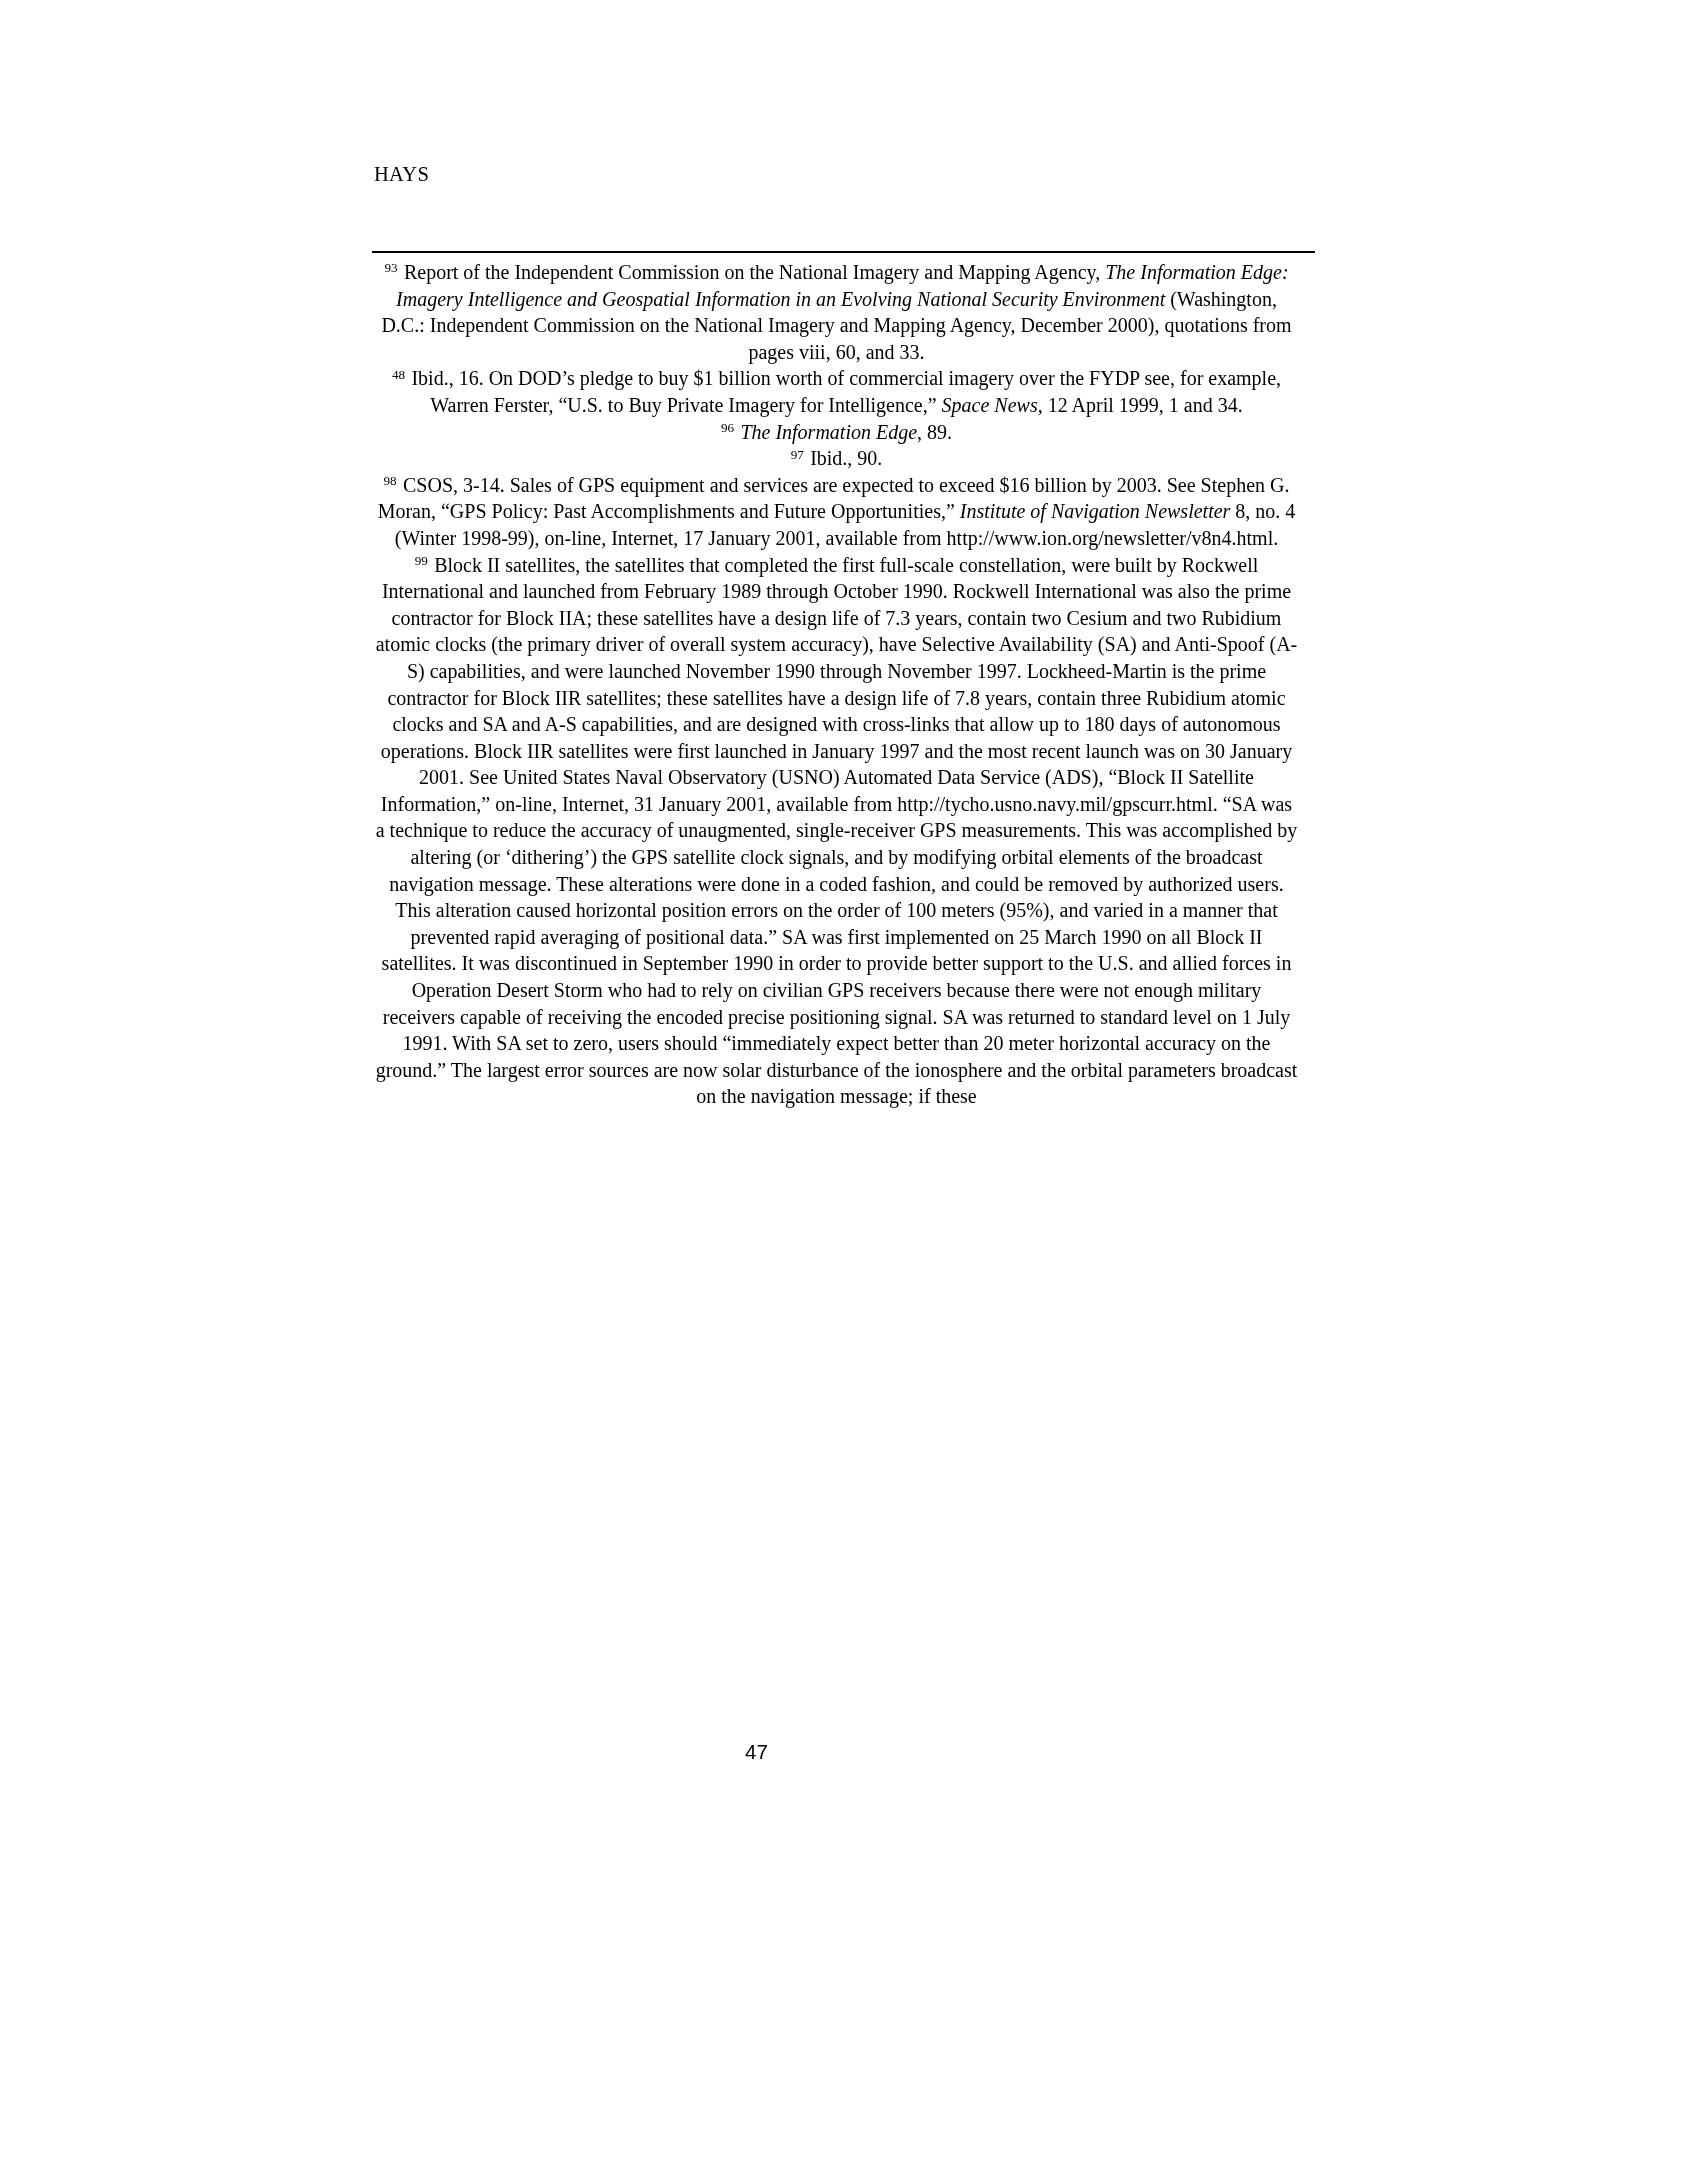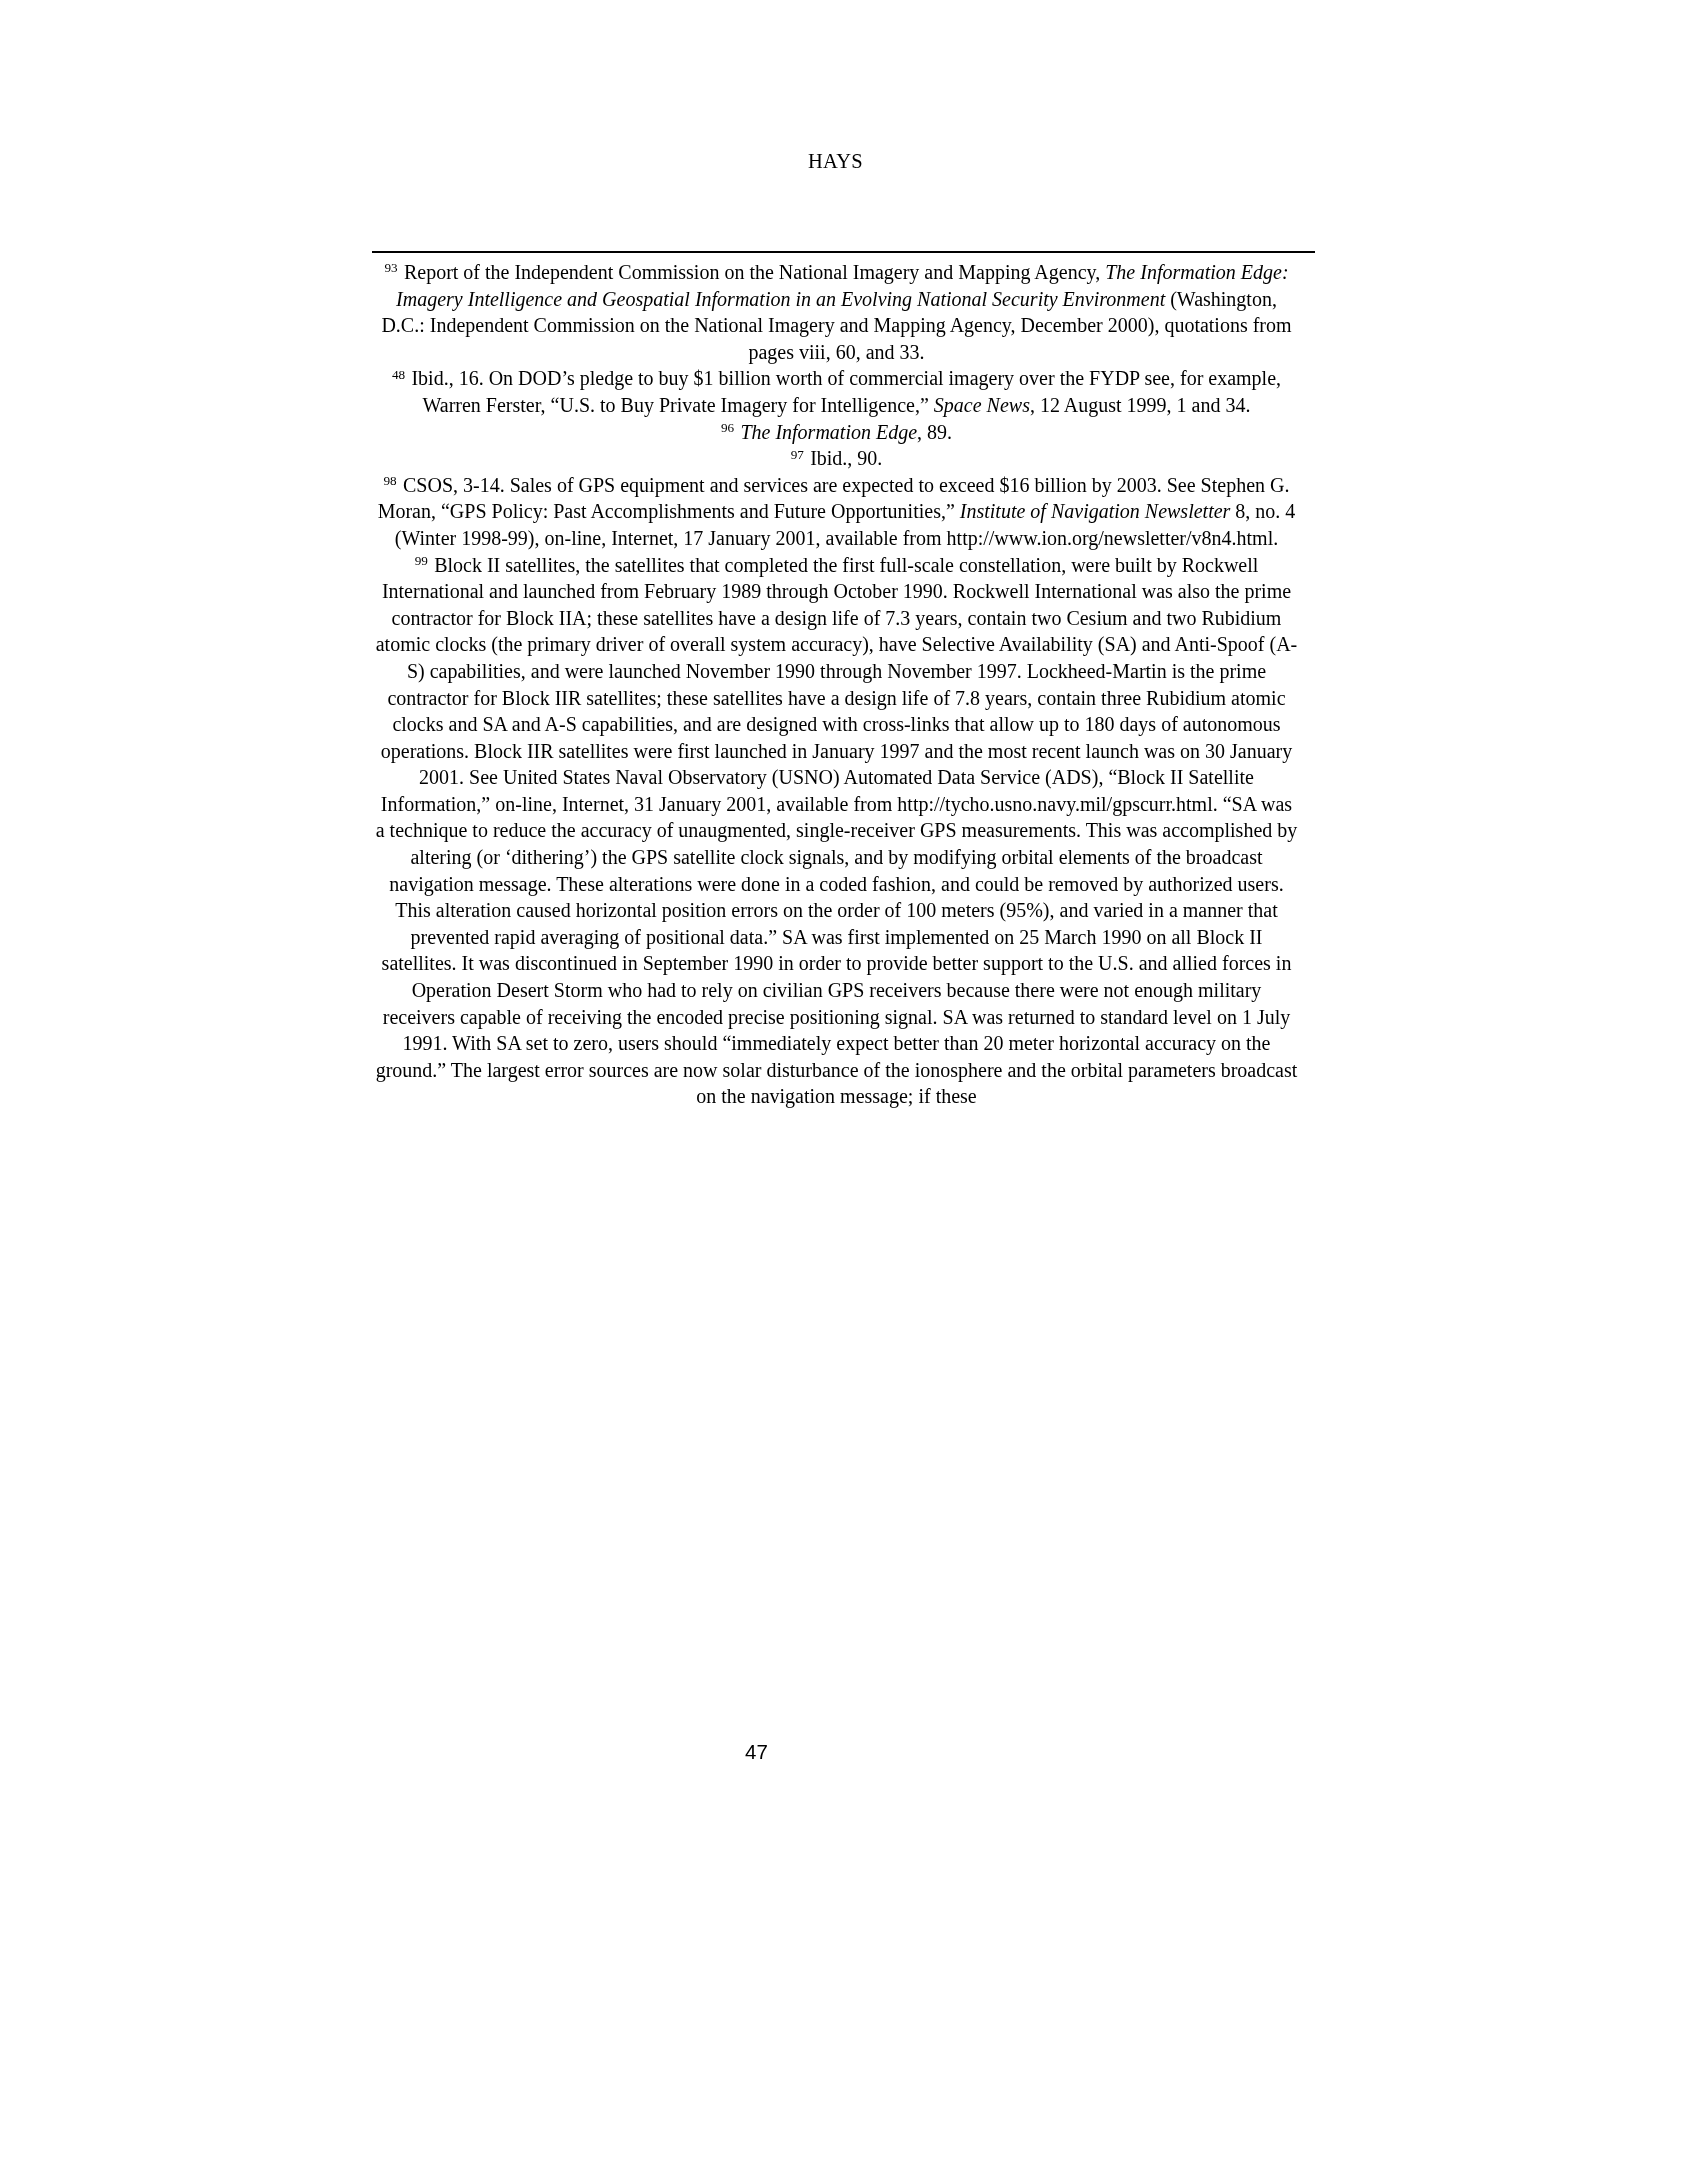--- a/index.html
+++ b/index.html
@@ -19,23 +19,23 @@
   .page {
     position: absolute;
     inset: 0;
     background: #ffffff;
   }
 
   
   .running-header {
     position: absolute;
     left: 374px;
-    top: 148px;
+    top: 161px;
     width: 923px;
-    text-align: center;
+    text-align: left;
     font-size: 20.5px;
     line-height: 26.5px;
     letter-spacing: 0.3px;
     font-family: "Liberation Serif", "DejaVu Serif", serif;
   }
 
   
   .footnote-rule {
     position: absolute;
     left: 372px;
@@ -90,21 +90,21 @@
 <body>
 
 <div class="page">
 
   <div class="running-header">HAYS</div>
 
   <div class="footnote-rule"></div>
 
   <div class="footnotes">
       <p class="footnote"><sup class="fn-marker">93</sup> <span class="">Report of the Independent Commission on the National Imagery and Mapping Agency, </span><span class="it">The Information Edge:  Imagery Intelligence and Geospatial Information in an Evolving National Security Environment</span><span class=""> (Washington, D.C.:  Independent Commission on the National Imagery and Mapping Agency, December 2000), quotations from pages viii, 60, and 33.</span></p>
-      <p class="footnote"><sup class="fn-marker">48</sup> <span class="">Ibid., 16.  On DOD’s pledge to buy $1 billion worth of commercial imagery over the FYDP see, for example, Warren Ferster, “U.S. to Buy Private Imagery for Intelligence,” </span><span class="it">Space News</span><span class="">, 12 August 1999, 1 and 34.</span></p>
+      <p class="footnote"><sup class="fn-marker">48</sup> <span class="">Ibid., 16.  On DOD’s pledge to buy $1 billion worth of commercial imagery over the FYDP see, for example, Warren Ferster, “U.S. to Buy Private Imagery for Intelligence,” </span><span class="it">Space News</span><span class="">, 12 April 1999, 1 and 34.</span></p>
       <p class="footnote"><sup class="fn-marker">96</sup> <span class="it">The Information Edge</span><span class="">, 89.</span></p>
       <p class="footnote"><sup class="fn-marker">97</sup> <span class="">Ibid., 90.</span></p>
       <p class="footnote"><sup class="fn-marker">98</sup> <span class="">CSOS, 3-14.  Sales of GPS equipment and services are expected to exceed $16 billion by 2003.  See Stephen G. Moran, “GPS Policy:  Past Accomplishments and Future Opportunities,” </span><span class="it">Institute of Navigation Newsletter</span><span class=""> 8, no. 4 (Winter 1998-99), on-line, Internet, 17 January 2001, available from http://www.ion.org/newsletter/v8n4.html.</span></p>
       <p class="footnote"><sup class="fn-marker">99</sup> <span class="">Block II satellites, the satellites that completed the first full-scale constellation, were built by Rockwell International and launched from February 1989 through October 1990.  Rockwell International was also the prime contractor for Block IIA; these satellites have a design life of 7.3 years, contain two Cesium and two Rubidium atomic clocks (the primary driver of overall system accuracy), have Selective Availability (SA) and Anti-Spoof (A-S) capabilities, and were launched November 1990 through November 1997.  Lockheed-Martin is the prime contractor for Block IIR satellites; these satellites have a design life of 7.8 years, contain three Rubidium atomic clocks and SA and A-S capabilities, and are designed with cross-links that allow up to 180 days of autonomous operations.  Block IIR satellites were first launched in January 1997 and the most recent launch was on 30 January 2001.  See United States Naval Observatory (USNO) Automated Data Service (ADS), “Block II Satellite Information,” on-line, Internet, 31 January 2001, available from http://tycho.usno.navy.mil/gpscurr.html.  “SA was a technique to reduce the accuracy of unaugmented, single-receiver GPS measurements.  This was accomplished by altering (or ‘dithering’) the GPS satellite clock signals, and by modifying orbital elements of the broadcast navigation message.  These alterations were done in a coded fashion, and could be removed by authorized users.  This alteration caused horizontal position errors on the order of 100 meters (95%), and varied in a manner that prevented rapid averaging of positional data.”  SA was first implemented on 25 March 1990 on all Block II satellites.  It was discontinued in September 1990 in order to provide better support to the U.S. and allied forces in Operation Desert Storm who had to rely on civilian GPS receivers because there were not enough military receivers capable of receiving the encoded precise positioning signal.  SA was returned to standard level on 1 July 1991.  With SA set to zero, users should “immediately expect better than 20 meter horizontal accuracy on the ground.”  The largest error sources are now solar disturbance of the ionosphere and the orbital parameters broadcast on the navigation message; if these</span></p>
     </div>
 
   <div class="page-number">47</div>
 
 </div>
 

